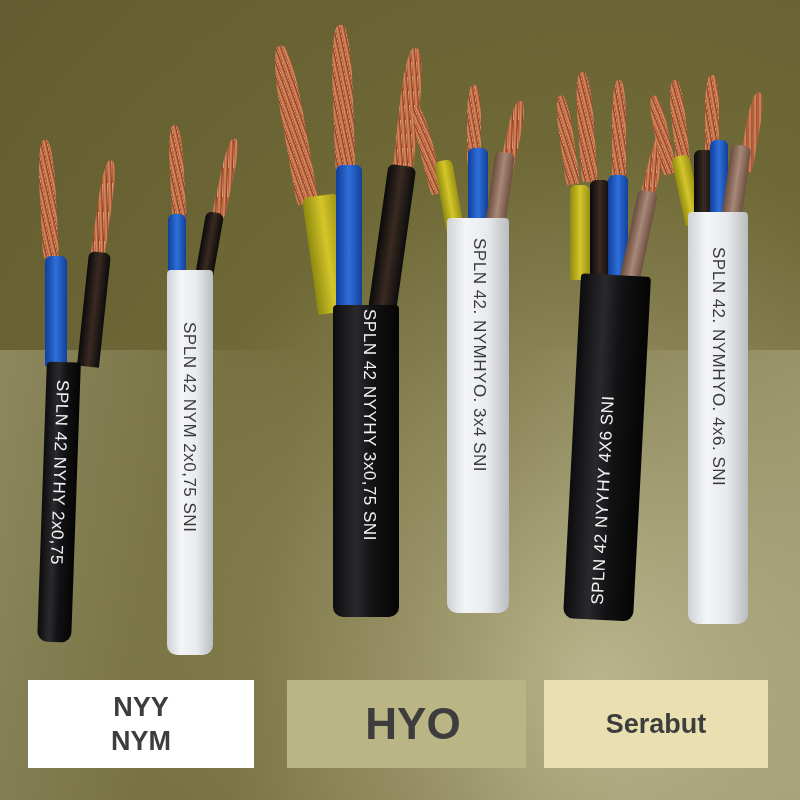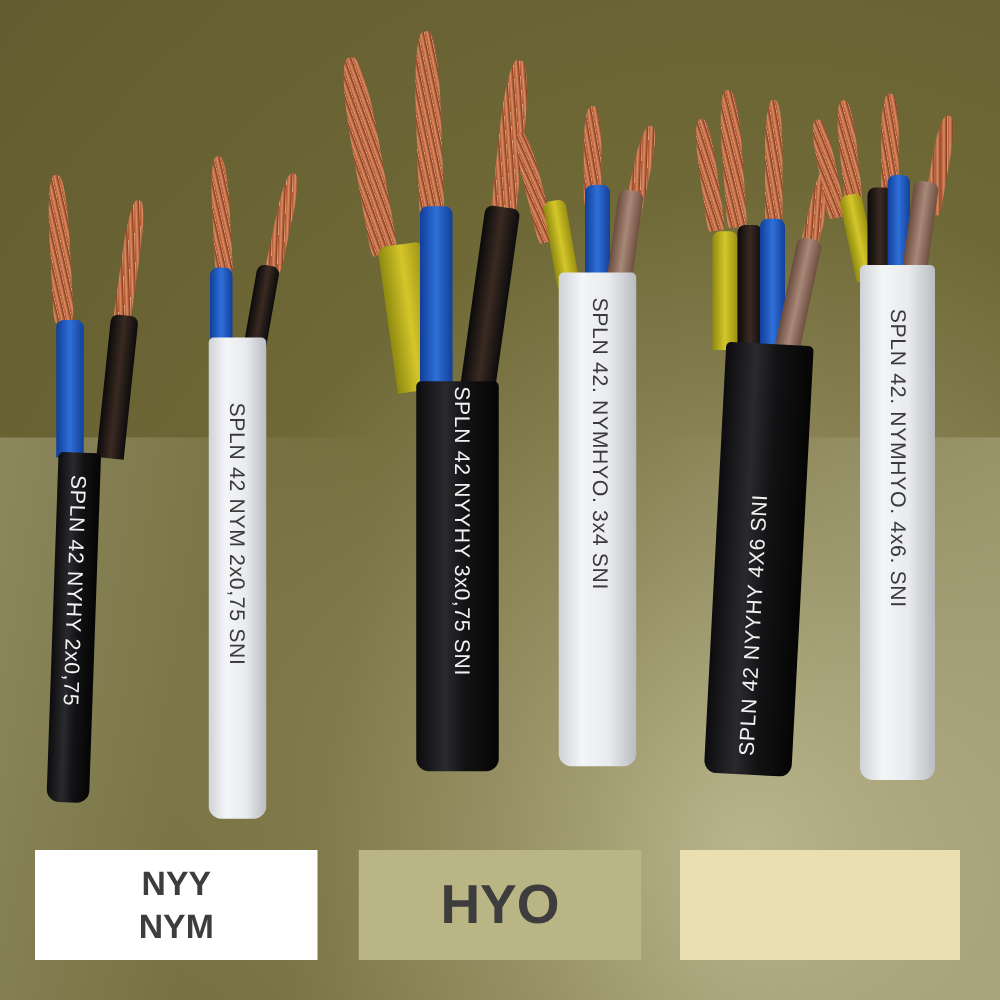--- a/index.html
+++ b/index.html
@@ -19,21 +19,21 @@
   .core{position:absolute;border-radius:6px 6px 0 0;}
   .copper{position:absolute;border-radius:40% 40% 10% 10%;
     background:repeating-linear-gradient(80deg,#b2572f 0px,#d98c62 2px,#8e3f20 4px,#e0a080 5px);}
   .c-blue{background:linear-gradient(90deg,#0f3f9a,#2f6fd8,#12409a);}
   .c-black{background:linear-gradient(90deg,#0a0a0a,#3a2a22,#0c0c0c);}
   .c-yellow{background:linear-gradient(90deg,#8f8a10,#d4c62a,#9a9012);}
   .c-brown{background:linear-gradient(90deg,#6a4c3c,#a88878,#6e5040);}
   .tag{position:absolute;top:680px;height:88px;display:flex;align-items:center;justify-content:center;
     text-align:center;font-weight:bold;color:#3d3d3d;}
   .tag.t1{left:28px;width:226px;background:#ffffff;font-size:27px;line-height:34px;}
-  .tag.t2{left:287px;width:226px;background:#bab585;font-size:44px;}
+  .tag.t2{left:287px;width:226px;background:#bab585;font-size:44px;padding-left:13px;}
   .tag.t3{left:544px;width:224px;background:#e9dfb1;font-size:27px;line-height:34px;}
   .tag span{display:block;}
 </style>
 </head>
 <body>
 
 <div class="bg-light"></div>
 
 <div class="cable">
   <div class="copper" style="left:40px;top:140px;width:16px;height:118px;transform:rotate(-3deg);"></div>
@@ -111,14 +111,15 @@
   <div>
     <span>NYY</span>
     <span>NYM</span>
   </div>
 </div>
 <div class="tag t2">
   <span>HYO</span>
 </div>
 <div class="tag t3">
   <div>
+    <span>Serabut</span>
   </div>
 </div>
 
 </body></html>

